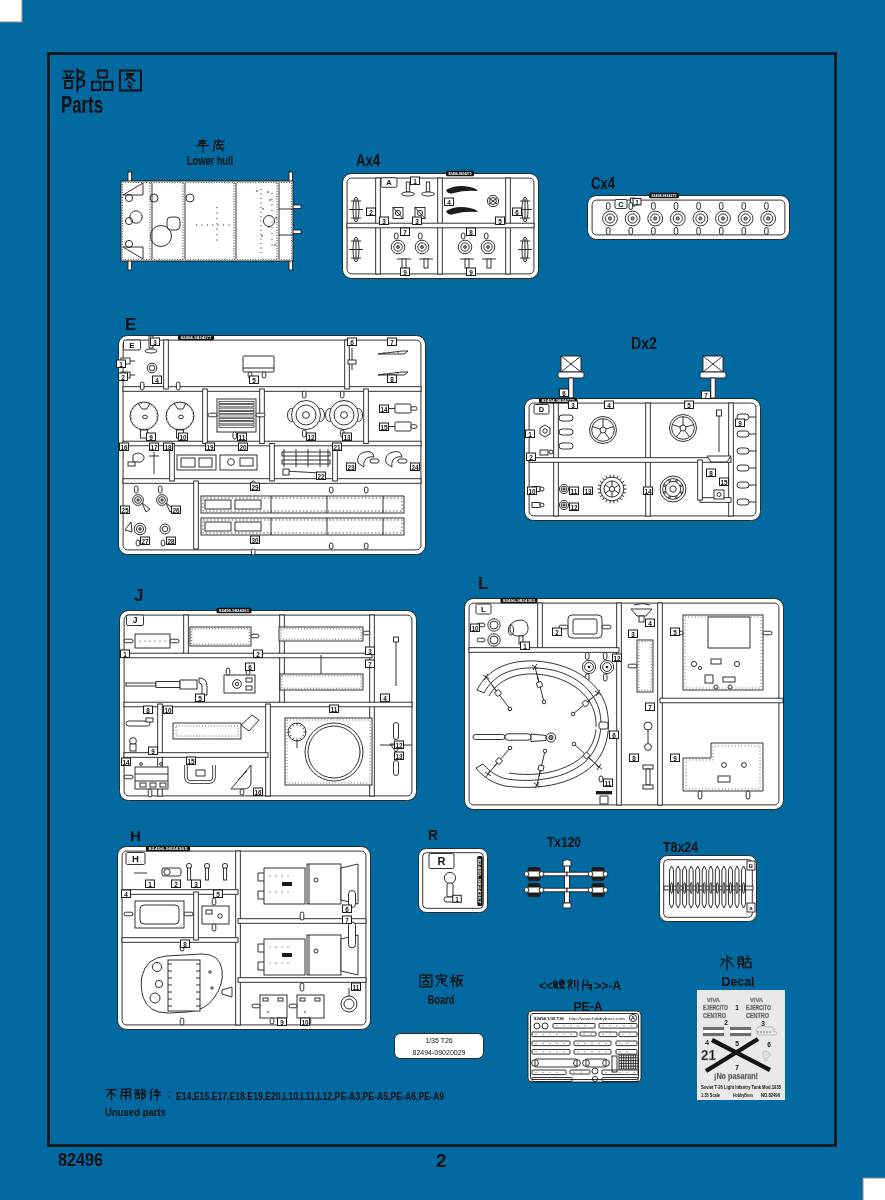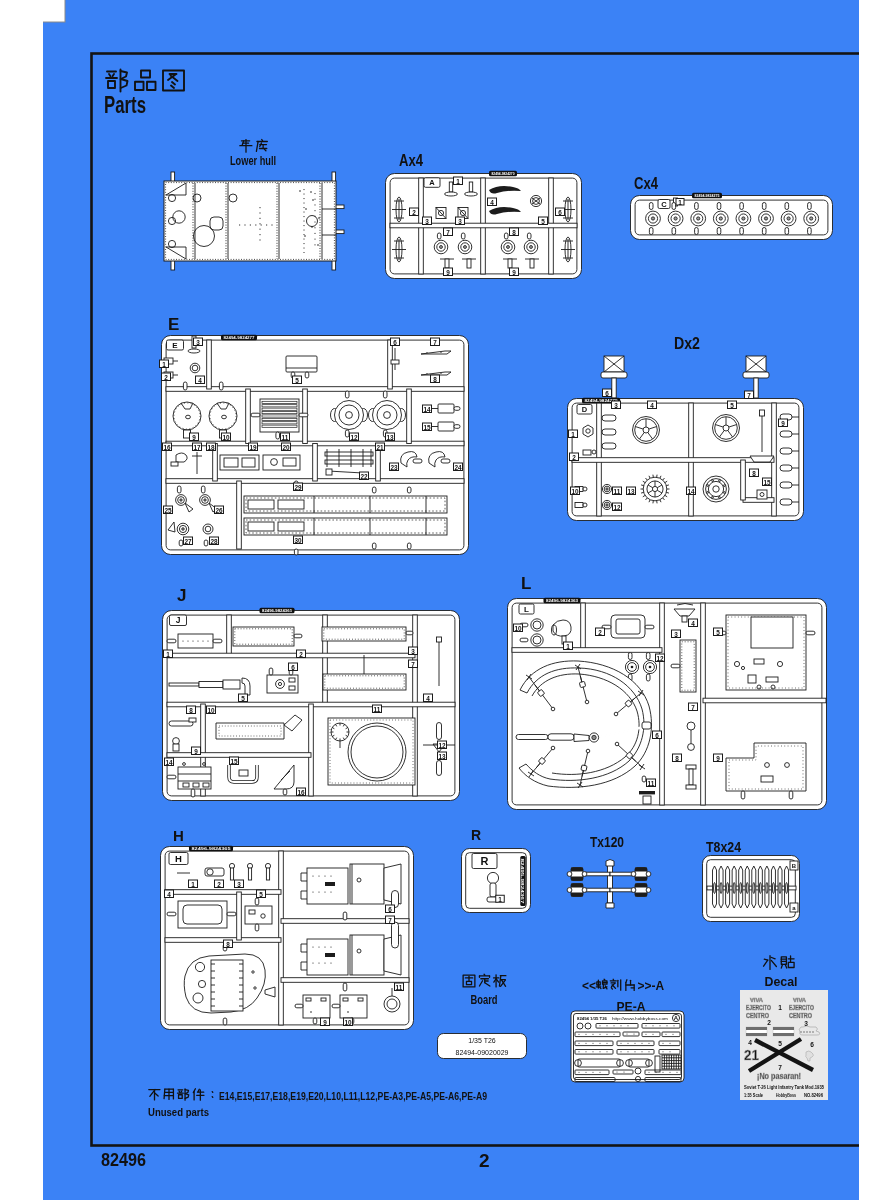--- a/index.html
+++ b/index.html
@@ -1,17 +1,17 @@
 <!DOCTYPE html>
 <html><head>
 <meta charset="utf-8">
 <style>
   html,body{margin:0;padding:0;background:#ffffff;}
-  .page{position:relative;width:816px;height:1200px;background:#3b82f6;overflow:hidden;
-        font-family:"Liberation Sans",sans-serif;margin-left:43px;}
+  .page{position:relative;width:885px;height:1200px;background:#0369a1;overflow:hidden;
+        font-family:"Liberation Sans",sans-serif;}
   svg{position:absolute;left:0;top:0;}
   .ln{stroke:#1c1c1c;fill:none;stroke-width:0.9;}
   .bar{fill:#ffffff;stroke:#1c1c1c;stroke-width:0.9;}
   .part{fill:#ffffff;stroke:#1c1c1c;stroke-width:0.9;}
   .dk{fill:#1c1c1c;stroke:none;}
   text{font-family:"Liberation Sans",sans-serif;fill:#111;}
   .t-big{font-weight:bold;}
   .tag-t{font-weight:bold;text-anchor:middle;}
   .plate-t{fill:#fff;font-weight:bold;text-anchor:middle;}
   .cjk{stroke:#111;fill:none;stroke-linecap:round;stroke-linejoin:round;}

